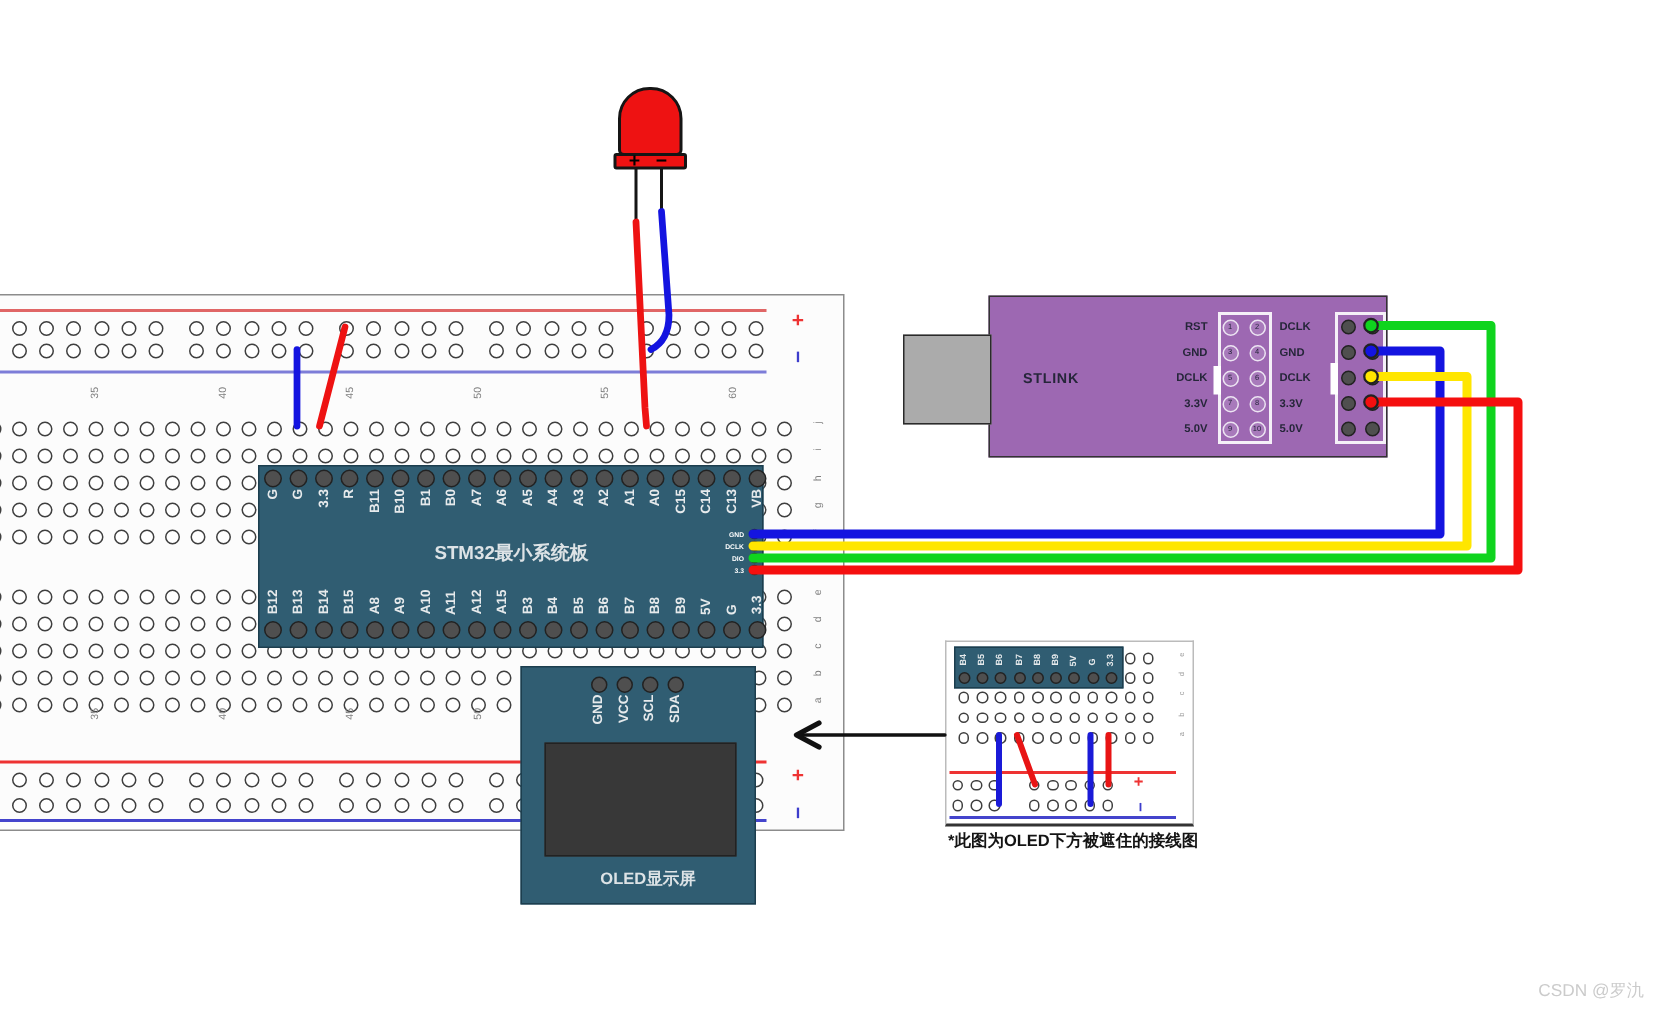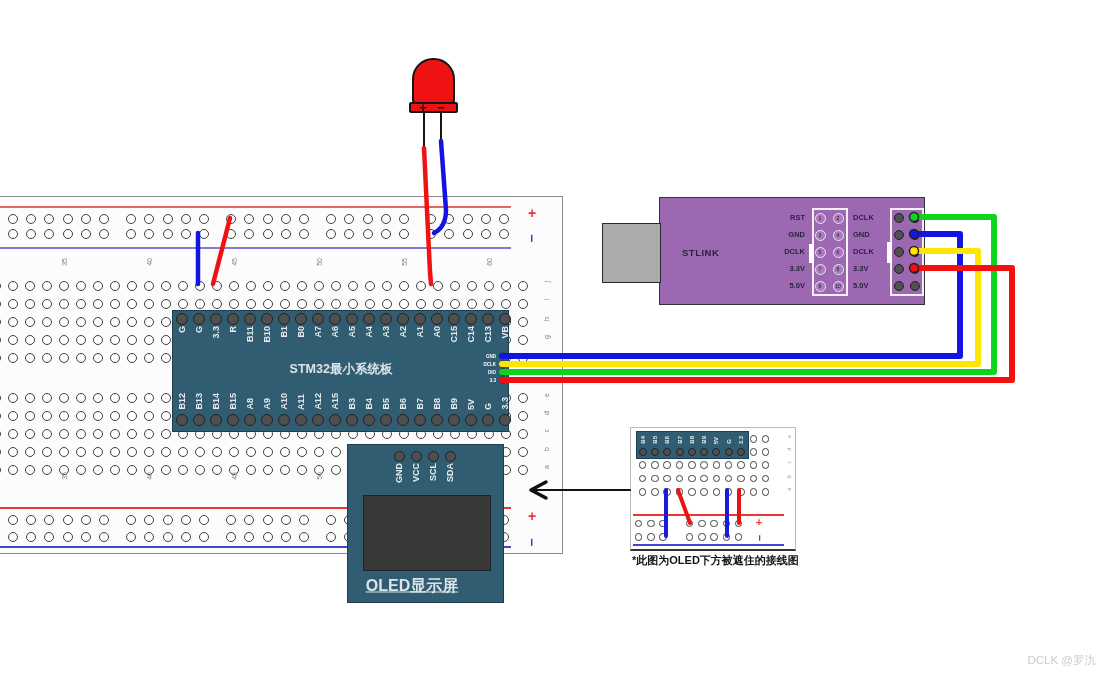--- a/index.html
+++ b/index.html
@@ -9,22 +9,22 @@
       white-space:nowrap;line-height:1;font-family:"Liberation Sans","DejaVu Sans",sans-serif;}
   #bb{position:absolute;left:-8px;top:196px;width:571px;height:358px;background:#fcfcfc;
       border:1.5px solid #8c8c8c;z-index:1;}
   #stm32{position:absolute;left:172px;top:310px;width:337px;height:122px;background:#305d72;
       border:1px solid #1c3e4e;z-index:2;}
   #stm32 .board-title{position:absolute;left:168px;top:58px;transform:translate(-50%,-50%);
       font-size:12.5px;font-weight:bold;color:#dde3e6;white-space:nowrap;}
   #oled{position:absolute;left:347px;top:444px;width:157px;height:159px;background:#305d72;
       border:1px solid #1c3e4e;z-index:3;}
   #oled .screen{position:absolute;left:15px;top:50px;width:128px;height:76px;background:#383838;border:1px solid #222;}
-  #oled .oled-title{position:absolute;left:64px;top:141px;transform:translate(-50%,-50%);
-      font-size:16px;font-weight:bold;color:#dde3e6;white-space:nowrap;text-decoration:underline;}
+  #oled .oled-title{position:absolute;left:84px;top:141px;transform:translate(-50%,-50%);
+      font-size:11px;font-weight:bold;color:#dde3e6;white-space:nowrap;}
   #stlink{position:absolute;left:659px;top:197px;width:266px;height:108px;background:#9d68b2;
       border:1.5px solid #333;z-index:2;}
   #usb{position:absolute;left:-58px;top:25px;width:59px;height:60px;background:#ababab;border:1.5px solid #2a2a2a;}
   #stlink-label{position:absolute;left:22px;top:49px;font-size:9.5px;font-weight:bold;color:#26263a;letter-spacing:.5px;}
   #inset{position:absolute;left:630px;top:427px;width:166px;height:124px;background:#ffffff;
       border:1px solid #bbb;border-bottom:2px solid #333;z-index:3;}
   #inset-strip{position:absolute;left:5px;top:3px;width:113px;height:28px;background:#305d72;border:1px solid #1c3e4e;}
   #inset-caption{position:absolute;left:632px;top:553px;font-size:11px;font-weight:bold;color:#141414;z-index:8;white-space:nowrap;}
   #watermark{position:absolute;right:8px;top:653px;font-size:11.5px;color:#cbcbcb;z-index:8;}
   #led-body{position:absolute;left:409px;top:56px;width:49px;height:58px;z-index:7;}
@@ -722,21 +722,21 @@
     </div>
   <div id="inset-caption">*此图为OLED下方被遮住的接线图</div>
 
   <div id="led-body">
     <div id="led-bulb"></div>
     <div id="led-flange"></div>
     <span class="led-sym" style="left:14px">+</span>
     <span class="led-sym" style="left:32px">−</span>
   </div>
 
-  <div id="watermark">DCLK @罗氿</div>
+  <div id="watermark">CSDN @罗氿</div>
 
   <svg id="wires" width="1104" height="677">
       <circle cx="503" cy="356" r="3.5" fill="#2a2a2a"></circle>
       <circle cx="503" cy="364" r="3.5" fill="#2a2a2a"></circle>
       <circle cx="503" cy="372" r="3.5" fill="#2a2a2a"></circle>
       <circle cx="503" cy="380" r="3.5" fill="#2a2a2a"></circle>
       <path d="M502 356 H960 V234 H914" stroke="#1414e0" stroke-width="6" fill="none" stroke-linecap="round" stroke-linejoin="round"></path>
       <path d="M502 364 H978 V251 H914" stroke="#ffe600" stroke-width="6" fill="none" stroke-linecap="round" stroke-linejoin="round"></path>
       <path d="M502 372 H994 V217 H914" stroke="#0fd41e" stroke-width="6" fill="none" stroke-linecap="round" stroke-linejoin="round"></path>
       <path d="M502 380 H1012 V268 H914" stroke="#f50f0f" stroke-width="6" fill="none" stroke-linecap="round" stroke-linejoin="round"></path>

